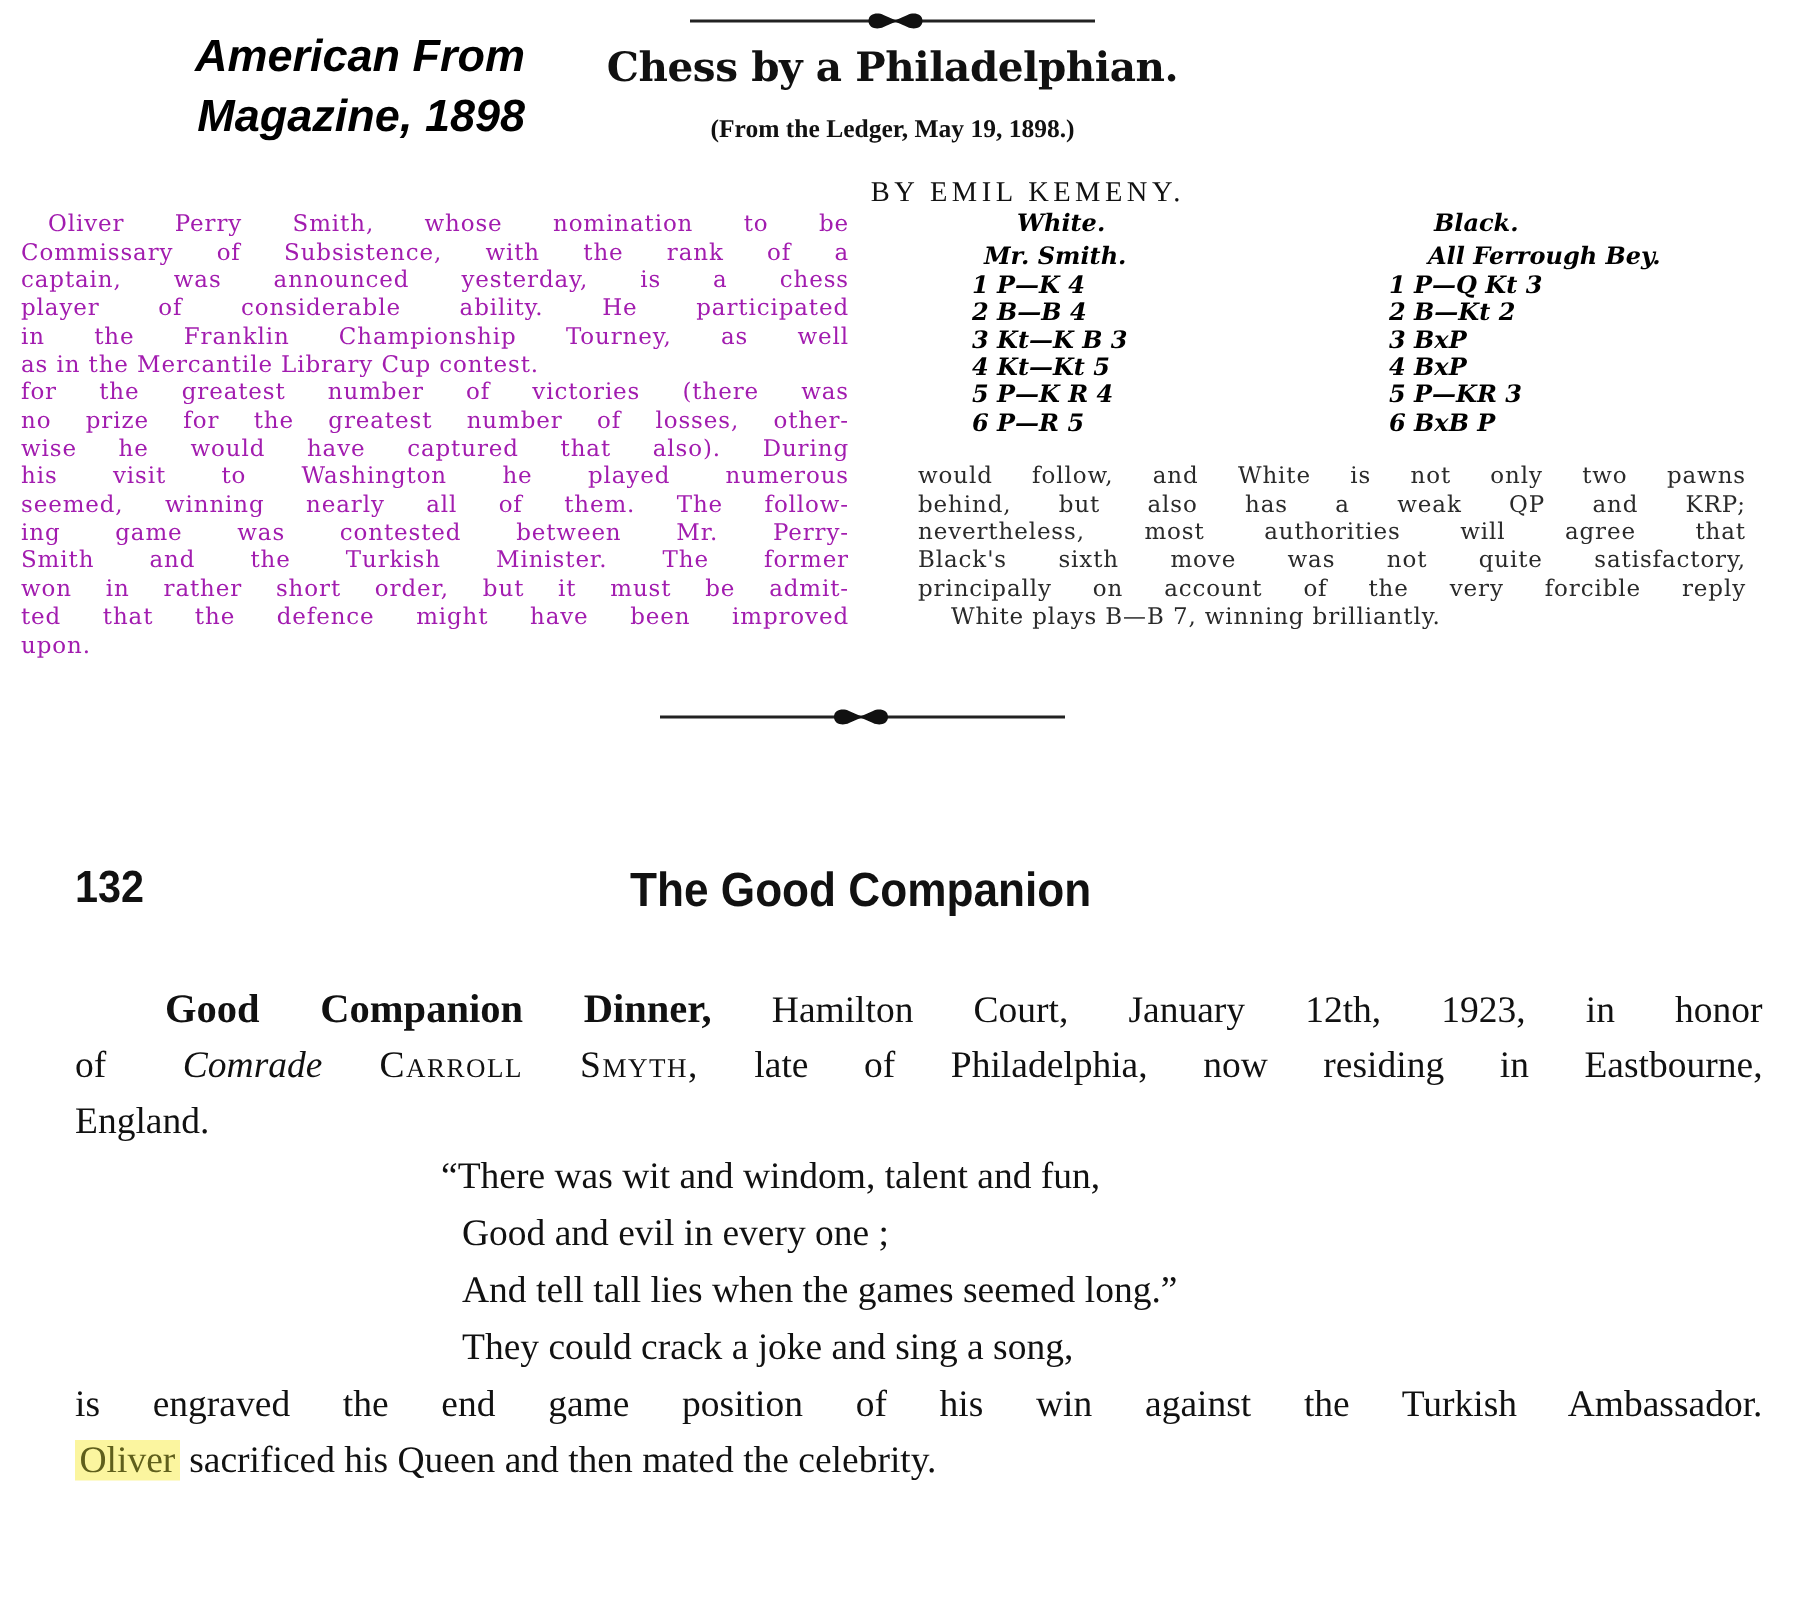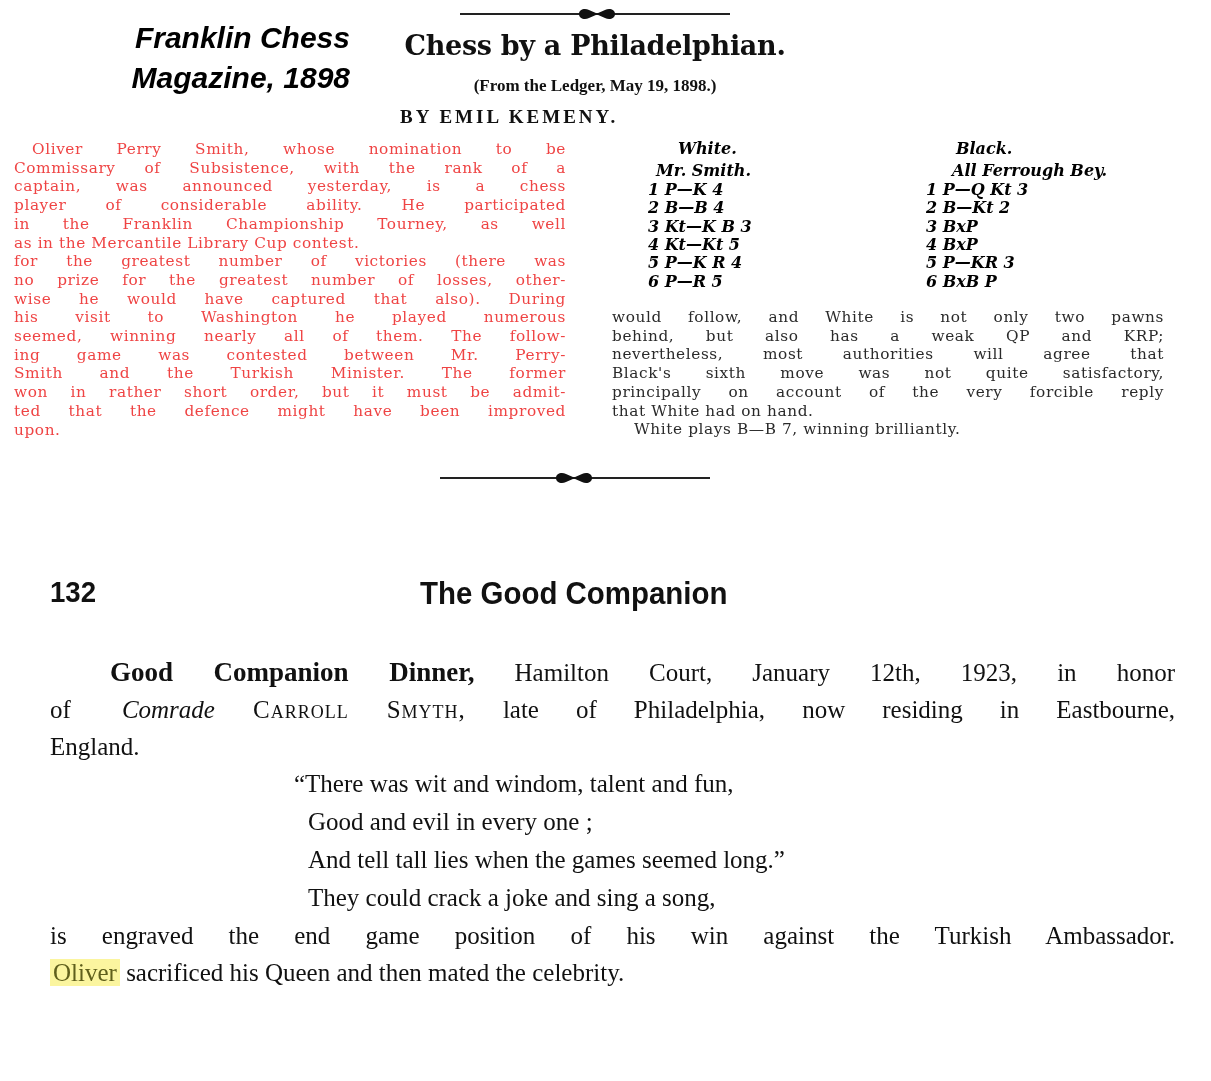--- a/index.html
+++ b/index.html
@@ -20,27 +20,27 @@
     
     .clip-title {
       position: absolute; left: 400px; top: 30px; width: 390px; text-align: center;
       font-family: "DejaVu Serif", serif; font-weight: bold; font-size: 27px; letter-spacing: -0.3px;
     }
     .clip-source {
       position: absolute; left: 400px; top: 76px; width: 390px; text-align: center;
       font-family: "Liberation Serif", serif; font-weight: bold; font-size: 17px;
     }
     .clip-byline {
-      position: absolute; left: 400px; top: 106px; width: 390px; text-align: left;
-      font-family: "Liberation Serif", serif; font-weight: bold; font-size: 19px; letter-spacing: 3px;
+      position: absolute; left: 400px; top: 118px; width: 390px; text-align: right;
+      font-family: "Liberation Serif", serif; font-weight: normal; font-size: 19px; letter-spacing: 3px;
     }
     .col-left {
       position: absolute; left: 14px; top: 140px; width: 552px;
       font-family: "DejaVu Serif", serif; font-size: 15.3px; line-height: 18.7px;
-      color: #ef4444; letter-spacing: 0.6px;
+      color: #a21caf; letter-spacing: 0.6px;
     }
     .col-left .line { display: block; text-align: justify; text-align-last: justify; white-space: nowrap; }
     .col-left .line.last { text-align-last: left; }
 
     .moves {
       position: absolute; top: 140px; font-family: "DejaVu Serif", serif;
       font-size: 16px; line-height: 18.4px; color: #000000; font-weight: bold; font-style: italic;
     }
     .moves.white { left: 648px; width: 230px; }
     .moves.black { left: 920px; width: 260px; }
@@ -79,21 +79,21 @@
     .book em { font-style: italic; margin-left: 14px; }
     .verse { display: block; padding-left: 258px; line-height: 38px; }
     .verse .v { display: block; }
     .verse .v.first { margin-left: -14px; }
     .hl { background: #fbf59f; color: #5f5f1c; padding: 0 3px; }
   </style>
 </head>
 <body>
 
 <div class="caption">
-  <div>Franklin Chess</div>
+  <div>American From</div>
   <div>Magazine, 1898</div>
 </div>
 
 <div class="ornament" style="left:460px; top:8px; width:270px;">
   <div class="line" style="left:0; width:270px;"></div>
   <svg class="knot" style="left:117px;" viewBox="0 0 40 12">
     <path d="M2 6 C2 1,8 0,12 2 L20 5.5 L28 2 C32 0,38 1,38 6 C38 11,32 12,28 10 L20 6.5 L12 10 C8 12,2 11,2 6Z" fill="#111"></path>
   </svg>
 </div>
 
@@ -145,21 +145,20 @@
   <span class="mv" style="padding-left:6px">5 P—KR 3</span>
   <span class="mv" style="padding-left:6px">6 BxB P</span>
 </div>
 
 <div class="col-right">
   <span class="line">would follow, and White is not only two pawns</span>
   <span class="line">behind, but also has a weak QP and KRP;</span>
   <span class="line">nevertheless, most authorities will agree that</span>
   <span class="line">Black's sixth move was not quite satisfactory,</span>
   <span class="line">principally on account of the very forcible reply</span>
-  <span class="line last">that White had on hand.</span>
   <span class="line last indent">White plays B—B 7, winning brilliantly.</span>
 </div>
 
 <div class="ornament" style="left:440px; top:472px; width:270px;">
   <div class="line" style="left:0; width:270px;"></div>
   <svg class="knot" style="left:114px;" viewBox="0 0 40 12">
     <path d="M2 6 C2 1,8 0,12 2 L20 5.5 L28 2 C32 0,38 1,38 6 C38 11,32 12,28 10 L20 6.5 L12 10 C8 12,2 11,2 6Z" fill="#111"></path>
   </svg>
 </div>
 

